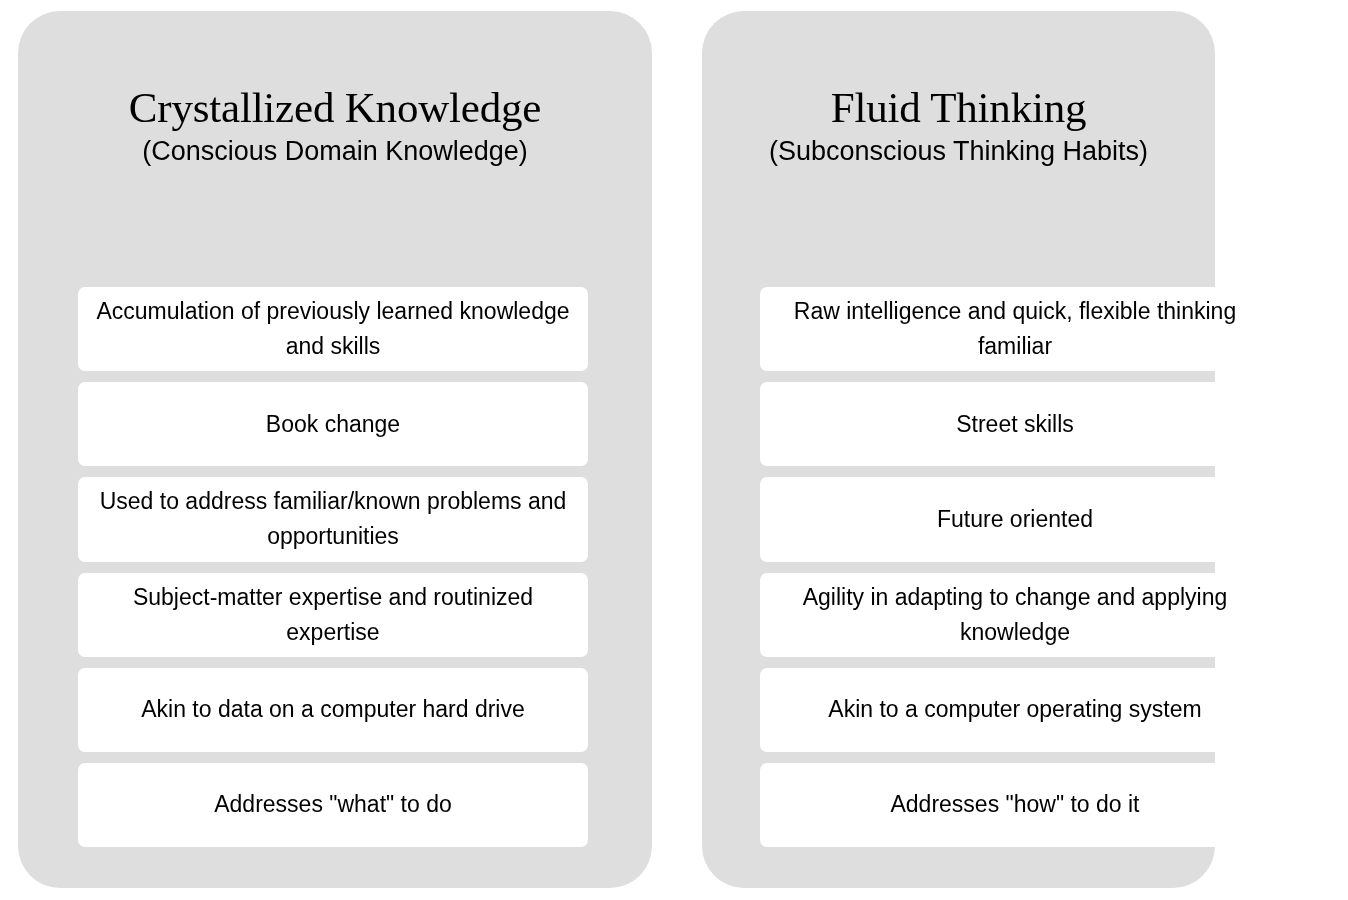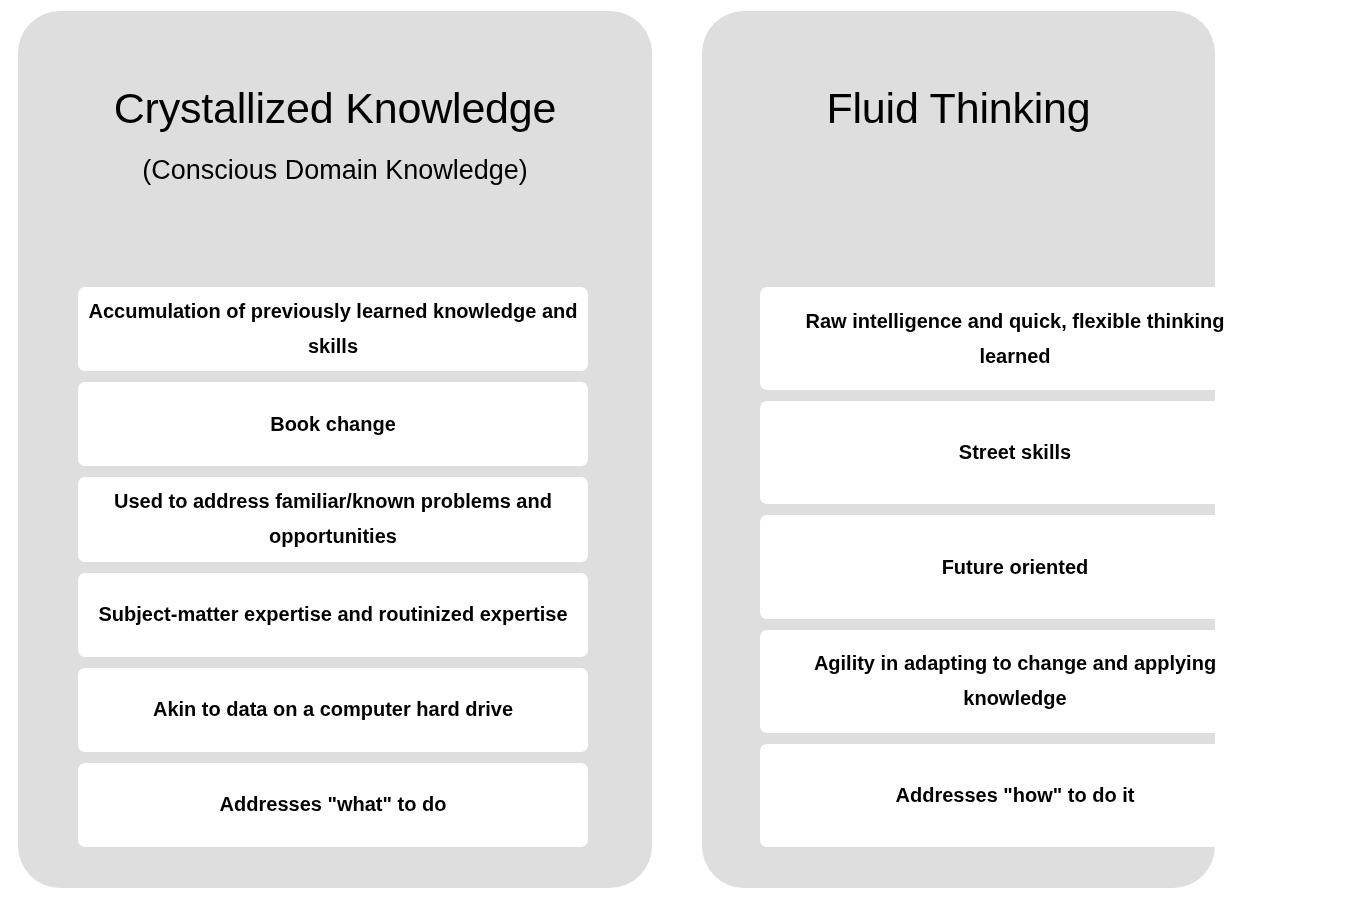--- a/index.html
+++ b/index.html
@@ -46,24 +46,25 @@
     box-sizing: border-box;
   }
   .panel-title {
     display: block;
     font-size: 43px;
     line-height: 50px;
     font-weight: 400;
     letter-spacing: -0.2px;
     color: #000000;
     white-space: nowrap;
+    font-family: Liberation Serif, serif;
   }
   .panel-subtitle {
     display: block;
-    margin-top: 21px;
+    margin-top: 2px;
     font-size: 27px;
     line-height: 32px;
     font-weight: 400;
     color: #000000;
     white-space: nowrap;
   }
 
   
   .card-list {
     position: absolute;
@@ -83,23 +84,23 @@
     border-radius: 7px;
     display: flex;
     align-items: center;
     justify-content: center;
     text-align: center;
     padding: 2px 10px;
     box-sizing: border-box;
   }
   .card-text {
     display: block;
-    font-size: 20px;
+    font-size: 23px;
     line-height: 35px;
-    font-weight: 700;
+    font-weight: 400;
     color: #000000;
     max-width: 100%;
   }
 </style>
 </head>
 <body>
 
 <div id="canvas">
 
   <section class="panel panel-left">
@@ -125,33 +126,37 @@
       </div>
       <div class="card">
         <span class="card-text">Addresses "what" to do</span>
       </div>
     </div>
   </section>
 
   <section class="panel panel-right">
     <header class="panel-header">
       <span class="panel-title">Fluid Thinking</span>
+      <span class="panel-subtitle">(Subconscious Thinking Habits)</span>
     </header>
     <div class="card-list">
       <div class="card">
-        <span class="card-text">Raw intelligence and quick, flexible thinking learned</span>
+        <span class="card-text">Raw intelligence and quick, flexible thinking familiar</span>
       </div>
       <div class="card">
         <span class="card-text">Street skills</span>
       </div>
       <div class="card">
         <span class="card-text">Future oriented</span>
       </div>
       <div class="card">
         <span class="card-text">Agility in adapting to change and applying knowledge</span>
       </div>
       <div class="card">
+        <span class="card-text">Akin to a computer operating system</span>
+      </div>
+      <div class="card">
         <span class="card-text">Addresses "how" to do it</span>
       </div>
     </div>
   </section>
 
 </div>
 
 </body></html>

